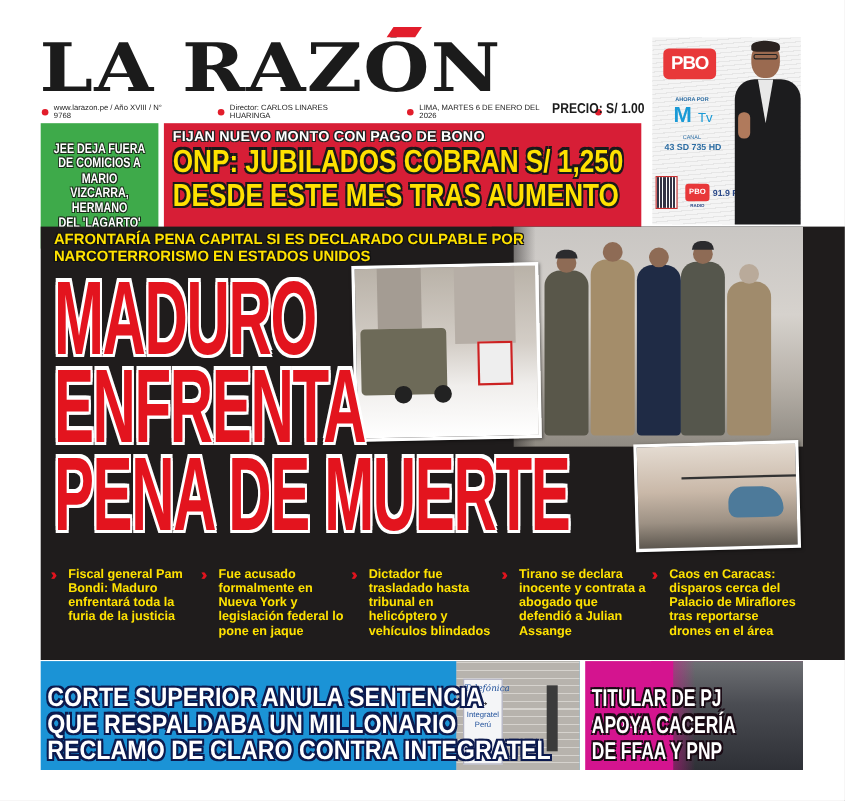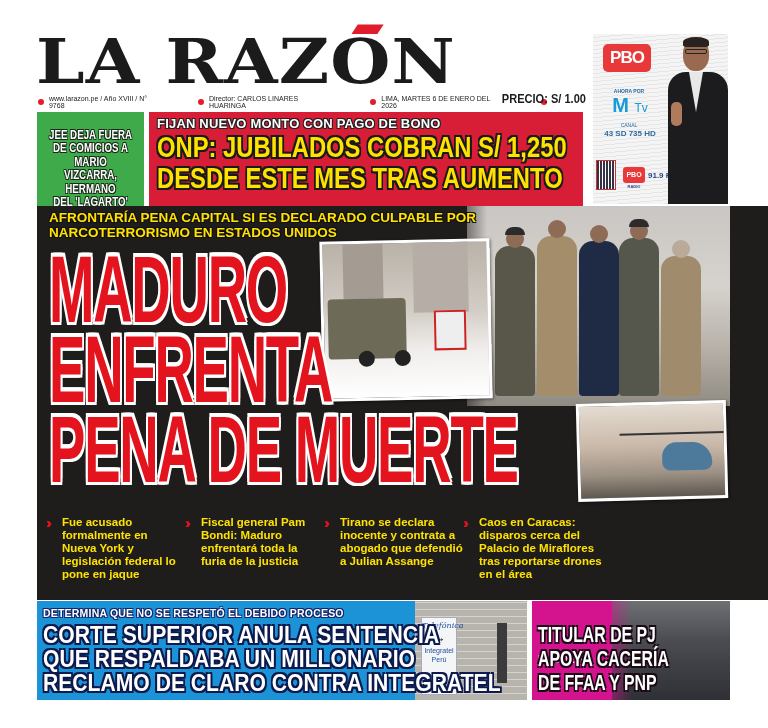--- a/index.html
+++ b/index.html
@@ -177,46 +177,49 @@
   <div class="main-kicker">AFRONTARÍA PENA CAPITAL SI ES DECLARADO CULPABLE POR NARCOTERRORISMO EN ESTADOS UNIDOS</div>
   <div class="headline">
     <div>MADURO</div>
     <div>ENFRENTA</div>
     <div>PENA DE MUERTE</div>
   </div>
 
   <div class="bullets">
     <div class="bullet">
         <span class="chev">››</span>
+        <span class="bullet-text">Fiscal general Pam Bondi: Maduro enfrentará toda la furia de la justicia</span>
+      </div>
+    <div class="bullet">
+        <span class="chev">››</span>
         <span class="bullet-text">Fue acusado formalmente en Nueva York y legislación federal lo pone en jaque</span>
       </div>
     <div class="bullet">
         <span class="chev">››</span>
-        <span class="bullet-text">Fiscal general Pam Bondi: Maduro enfrentará toda la furia de la justicia</span>
+        <span class="bullet-text">Dictador fue trasladado hasta tribunal en helicóptero y vehículos blindados</span>
       </div>
     <div class="bullet">
         <span class="chev">››</span>
         <span class="bullet-text">Tirano se declara inocente y contrata a abogado que defendió a Julian Assange</span>
       </div>
     <div class="bullet">
         <span class="chev">››</span>
         <span class="bullet-text">Caos en Caracas: disparos cerca del Palacio de Miraflores tras reportarse drones en el área</span>
       </div>
   </div>
 </div>
 
 <div class="blue-box">
   <div class="blue-photo"></div>
   <div class="sign">
     <div class="tel">Telefónica</div>
     <div class="arrow">→</div>
     <div>Integratel</div>
     <div>Perú</div>
   </div>
-  <div class="blue-kicker">DETERMINA QUE NO SE RESPETÓ EL DEBIDO PROCESO</div>
   <div class="blue-title">
     <div>CORTE SUPERIOR ANULA SENTENCIA</div>
     <div>QUE RESPALDABA UN MILLONARIO</div>
     <div>RECLAMO DE CLARO CONTRA INTEGRATEL</div>
   </div>
 </div>
 
 <div class="pink-box">
   <div class="pink-photo">
     

